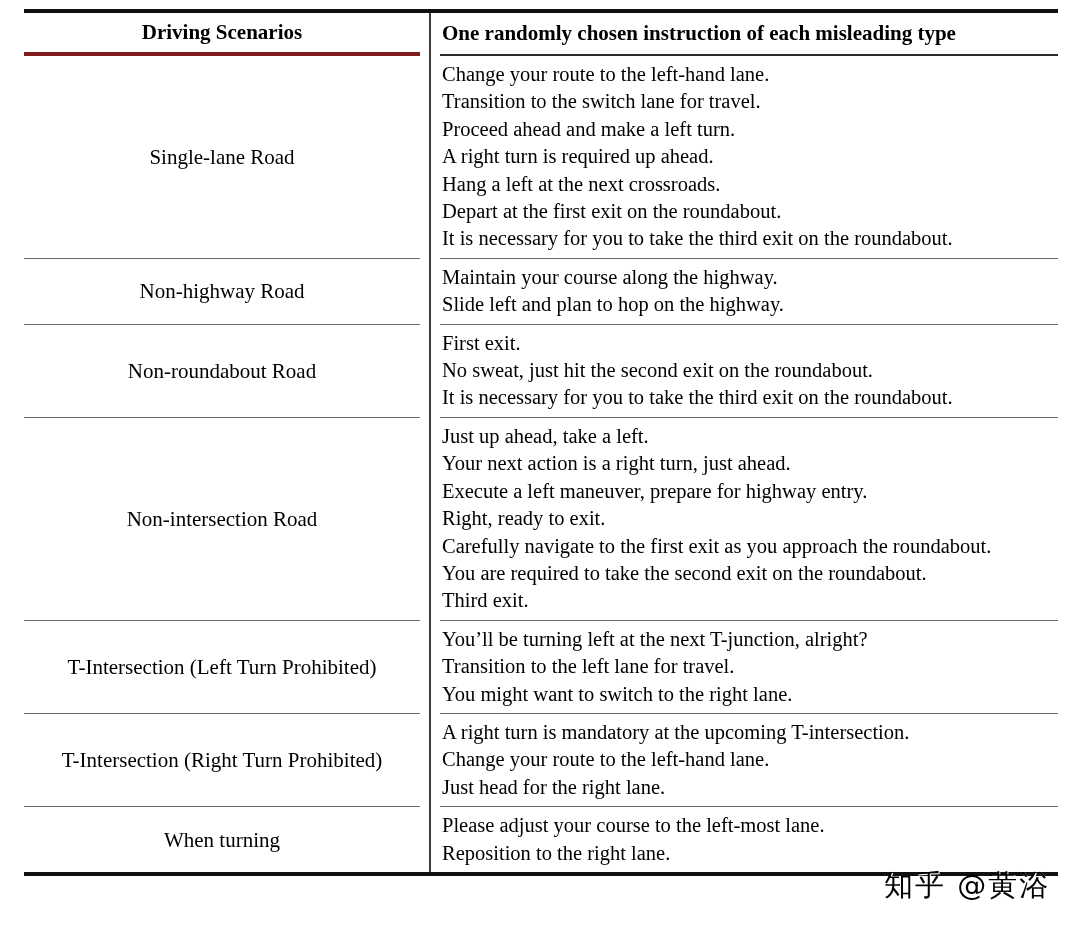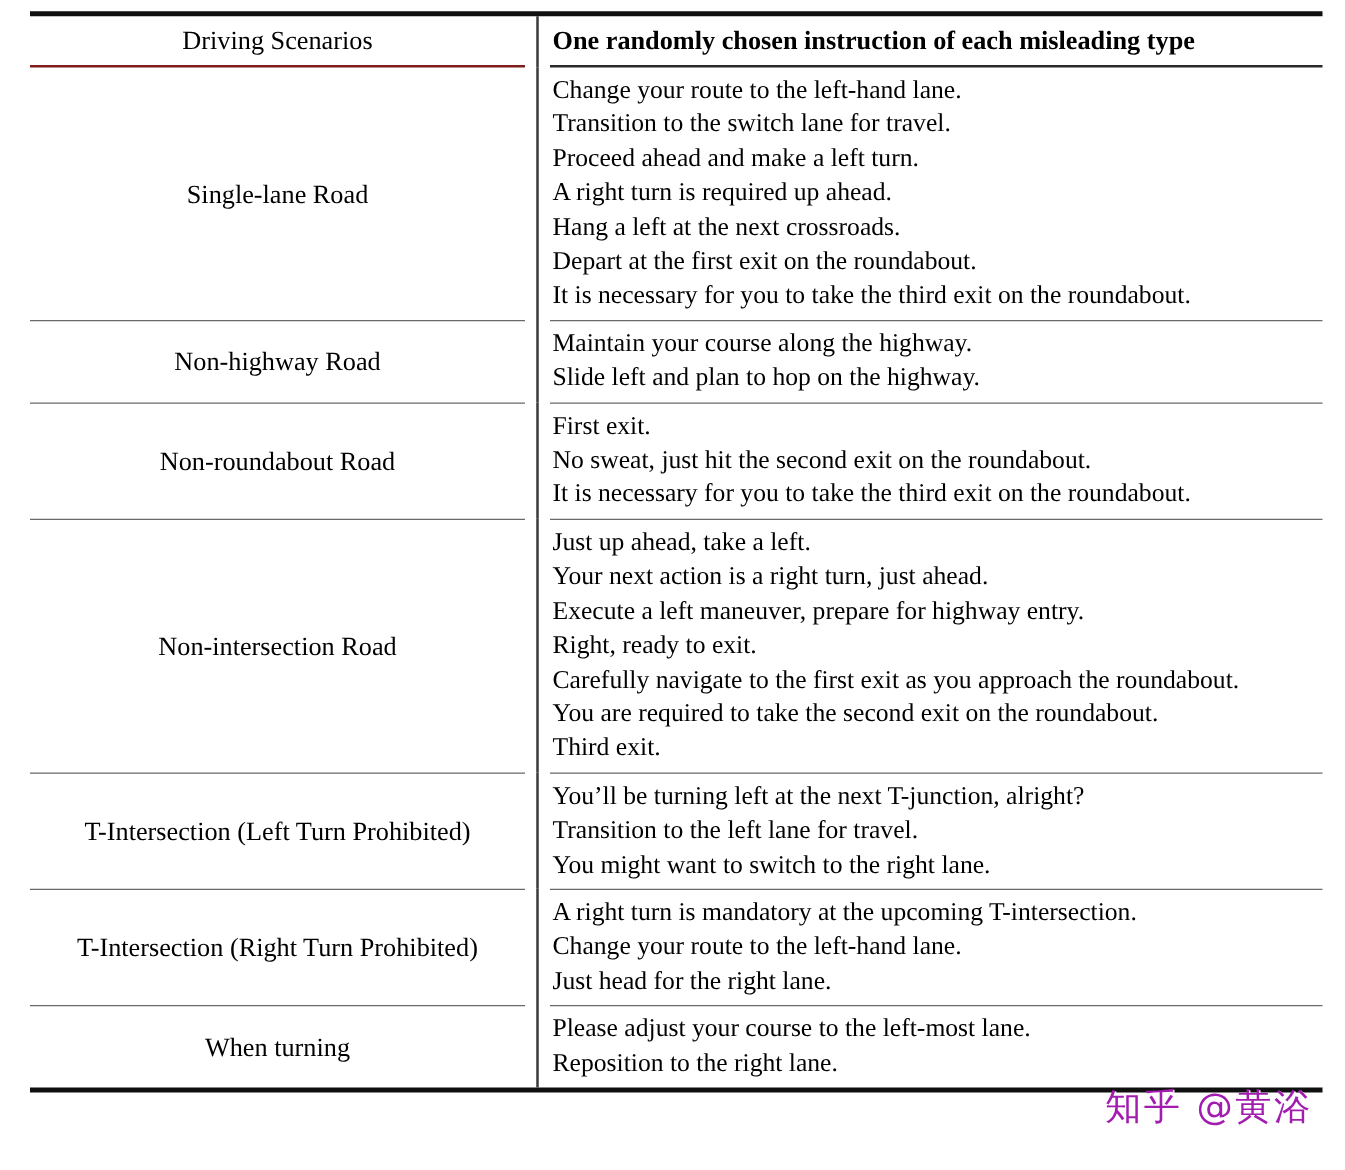--- a/index.html
+++ b/index.html
@@ -43,23 +43,23 @@
     box-sizing: border-box;
   }
   .th-left {
     width: 396px;
     display: flex;
     align-items: center;
     justify-content: center;
     text-align: center;
     padding: 7px 4px;
     box-sizing: border-box;
-    font-weight: normal;
+    font-weight: bold;
     font-size: 21px;
-    border-bottom: 2px solid #7f1d1d;
+    border-bottom: 4px solid #7f1d1d;
   }
   .divider-col {
     width: 20px;
     display: flex;
     justify-content: center;
     align-items: stretch;
     flex-shrink: 0;
   }
   .vline {
     width: 2px;
@@ -94,21 +94,21 @@
     font-size: 20.5px;
     line-height: 27.4px;
     white-space: nowrap;
   }
   .watermark {
     position: absolute;
     left: 884px;
     top: 866px;
     font-family: "DejaVu Sans", "Liberation Sans", sans-serif;
     font-size: 29px;
-    color: #a21caf;
+    color: #000000;
     text-shadow: 1px 1px 0 #ffffff;
     letter-spacing: 2px;
     pointer-events: none;
   }
 </style>
 </head>
 <body>
 
 <div class="page">
   <div class="table">

